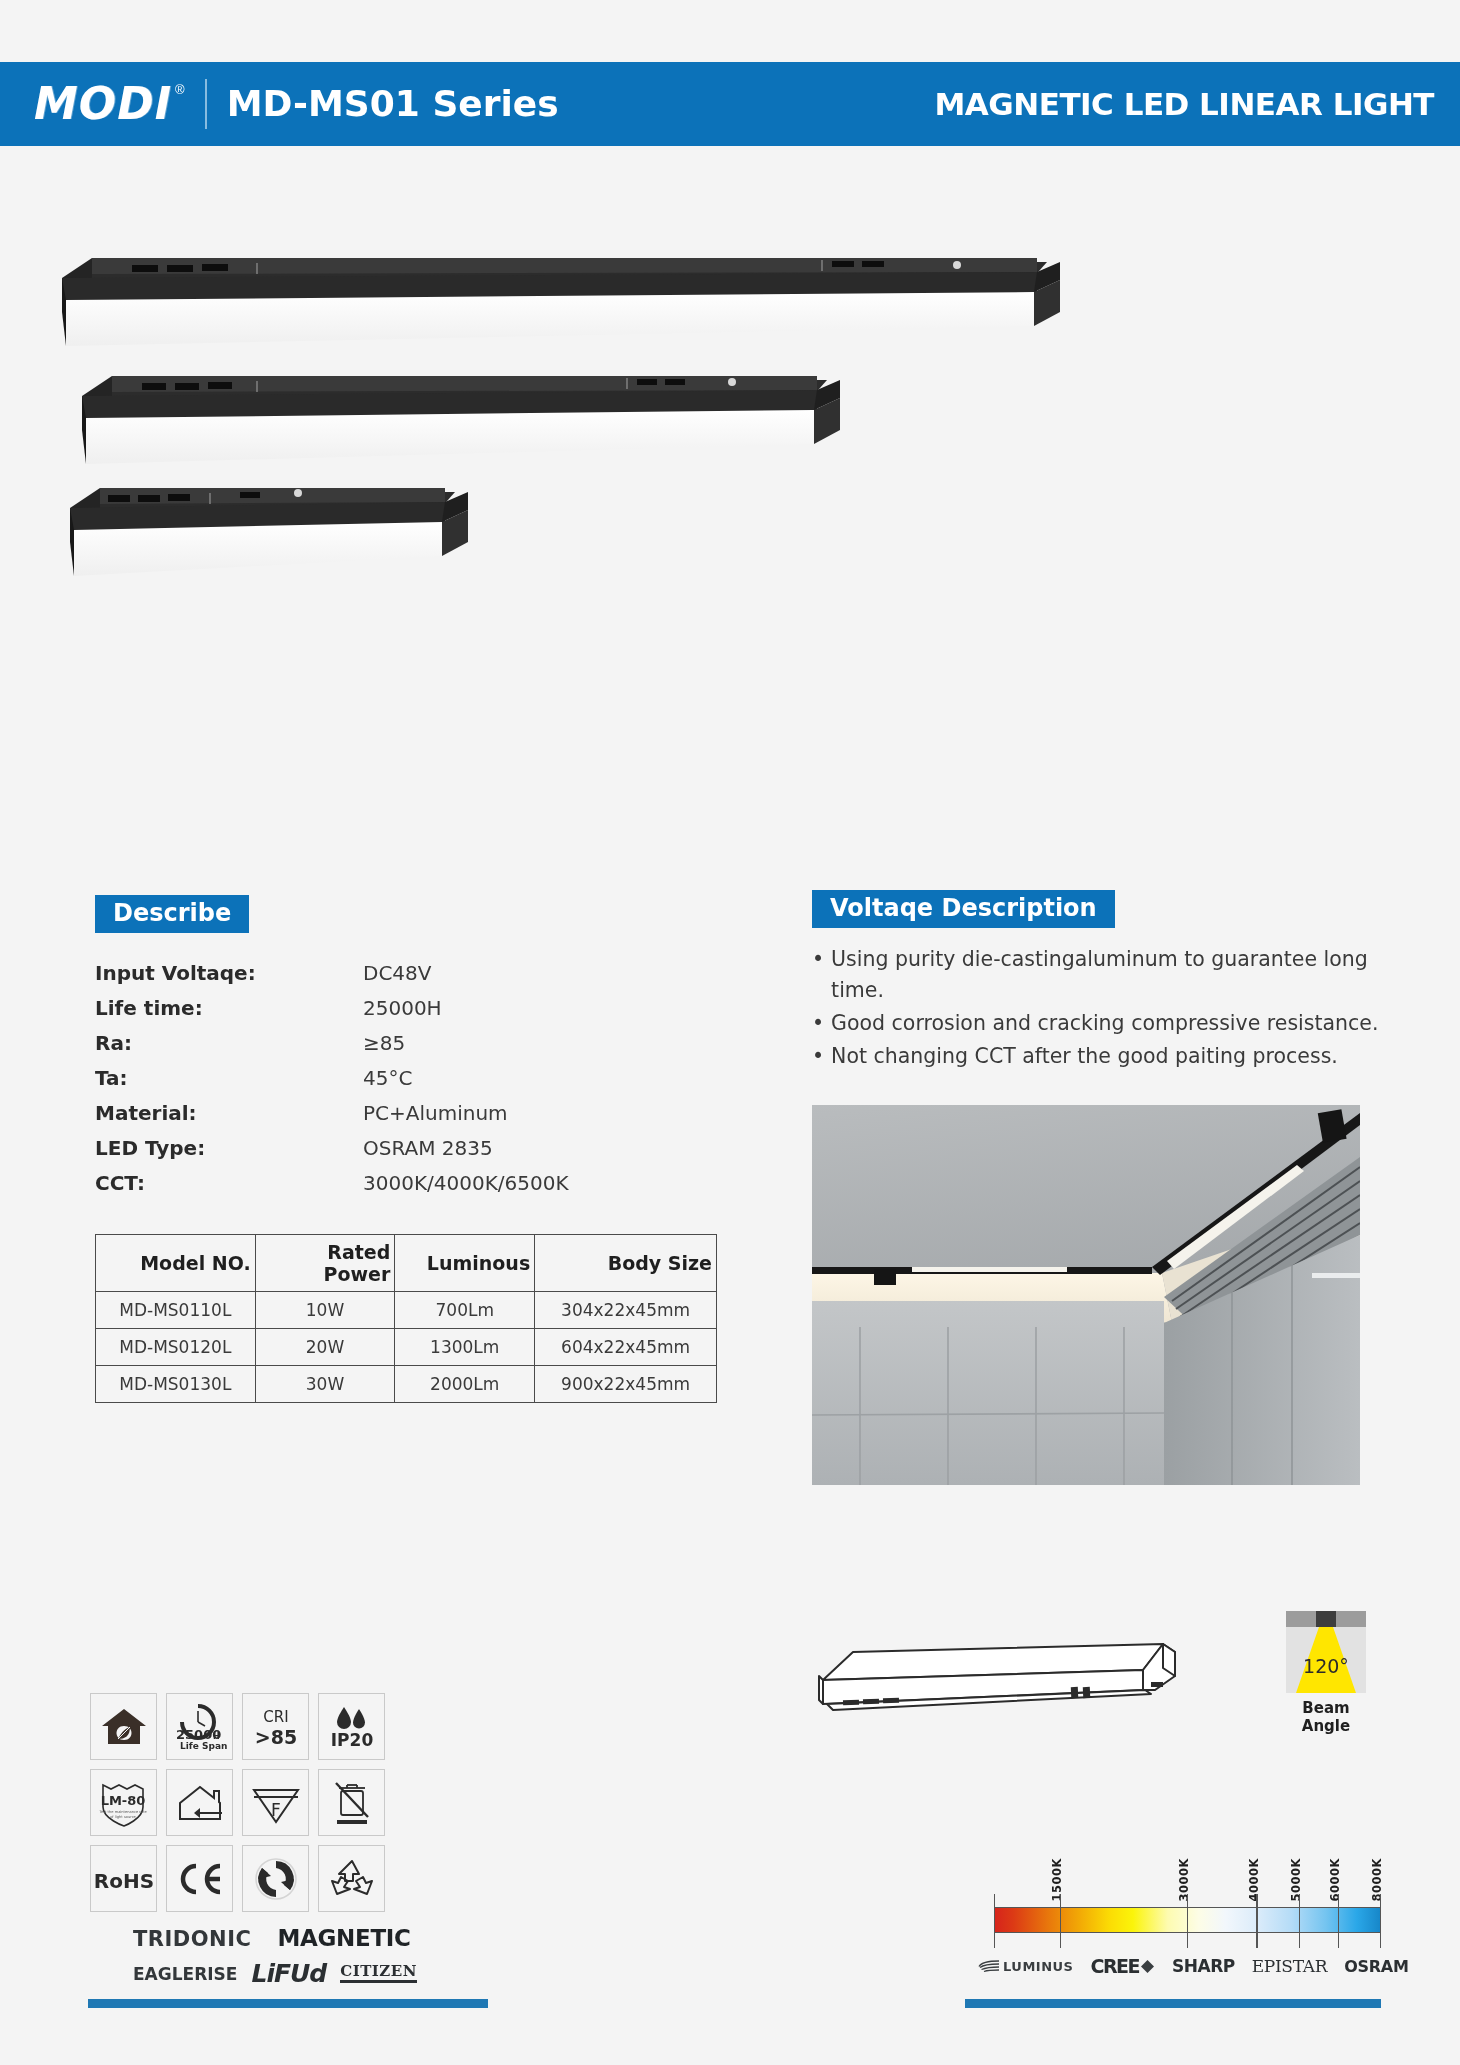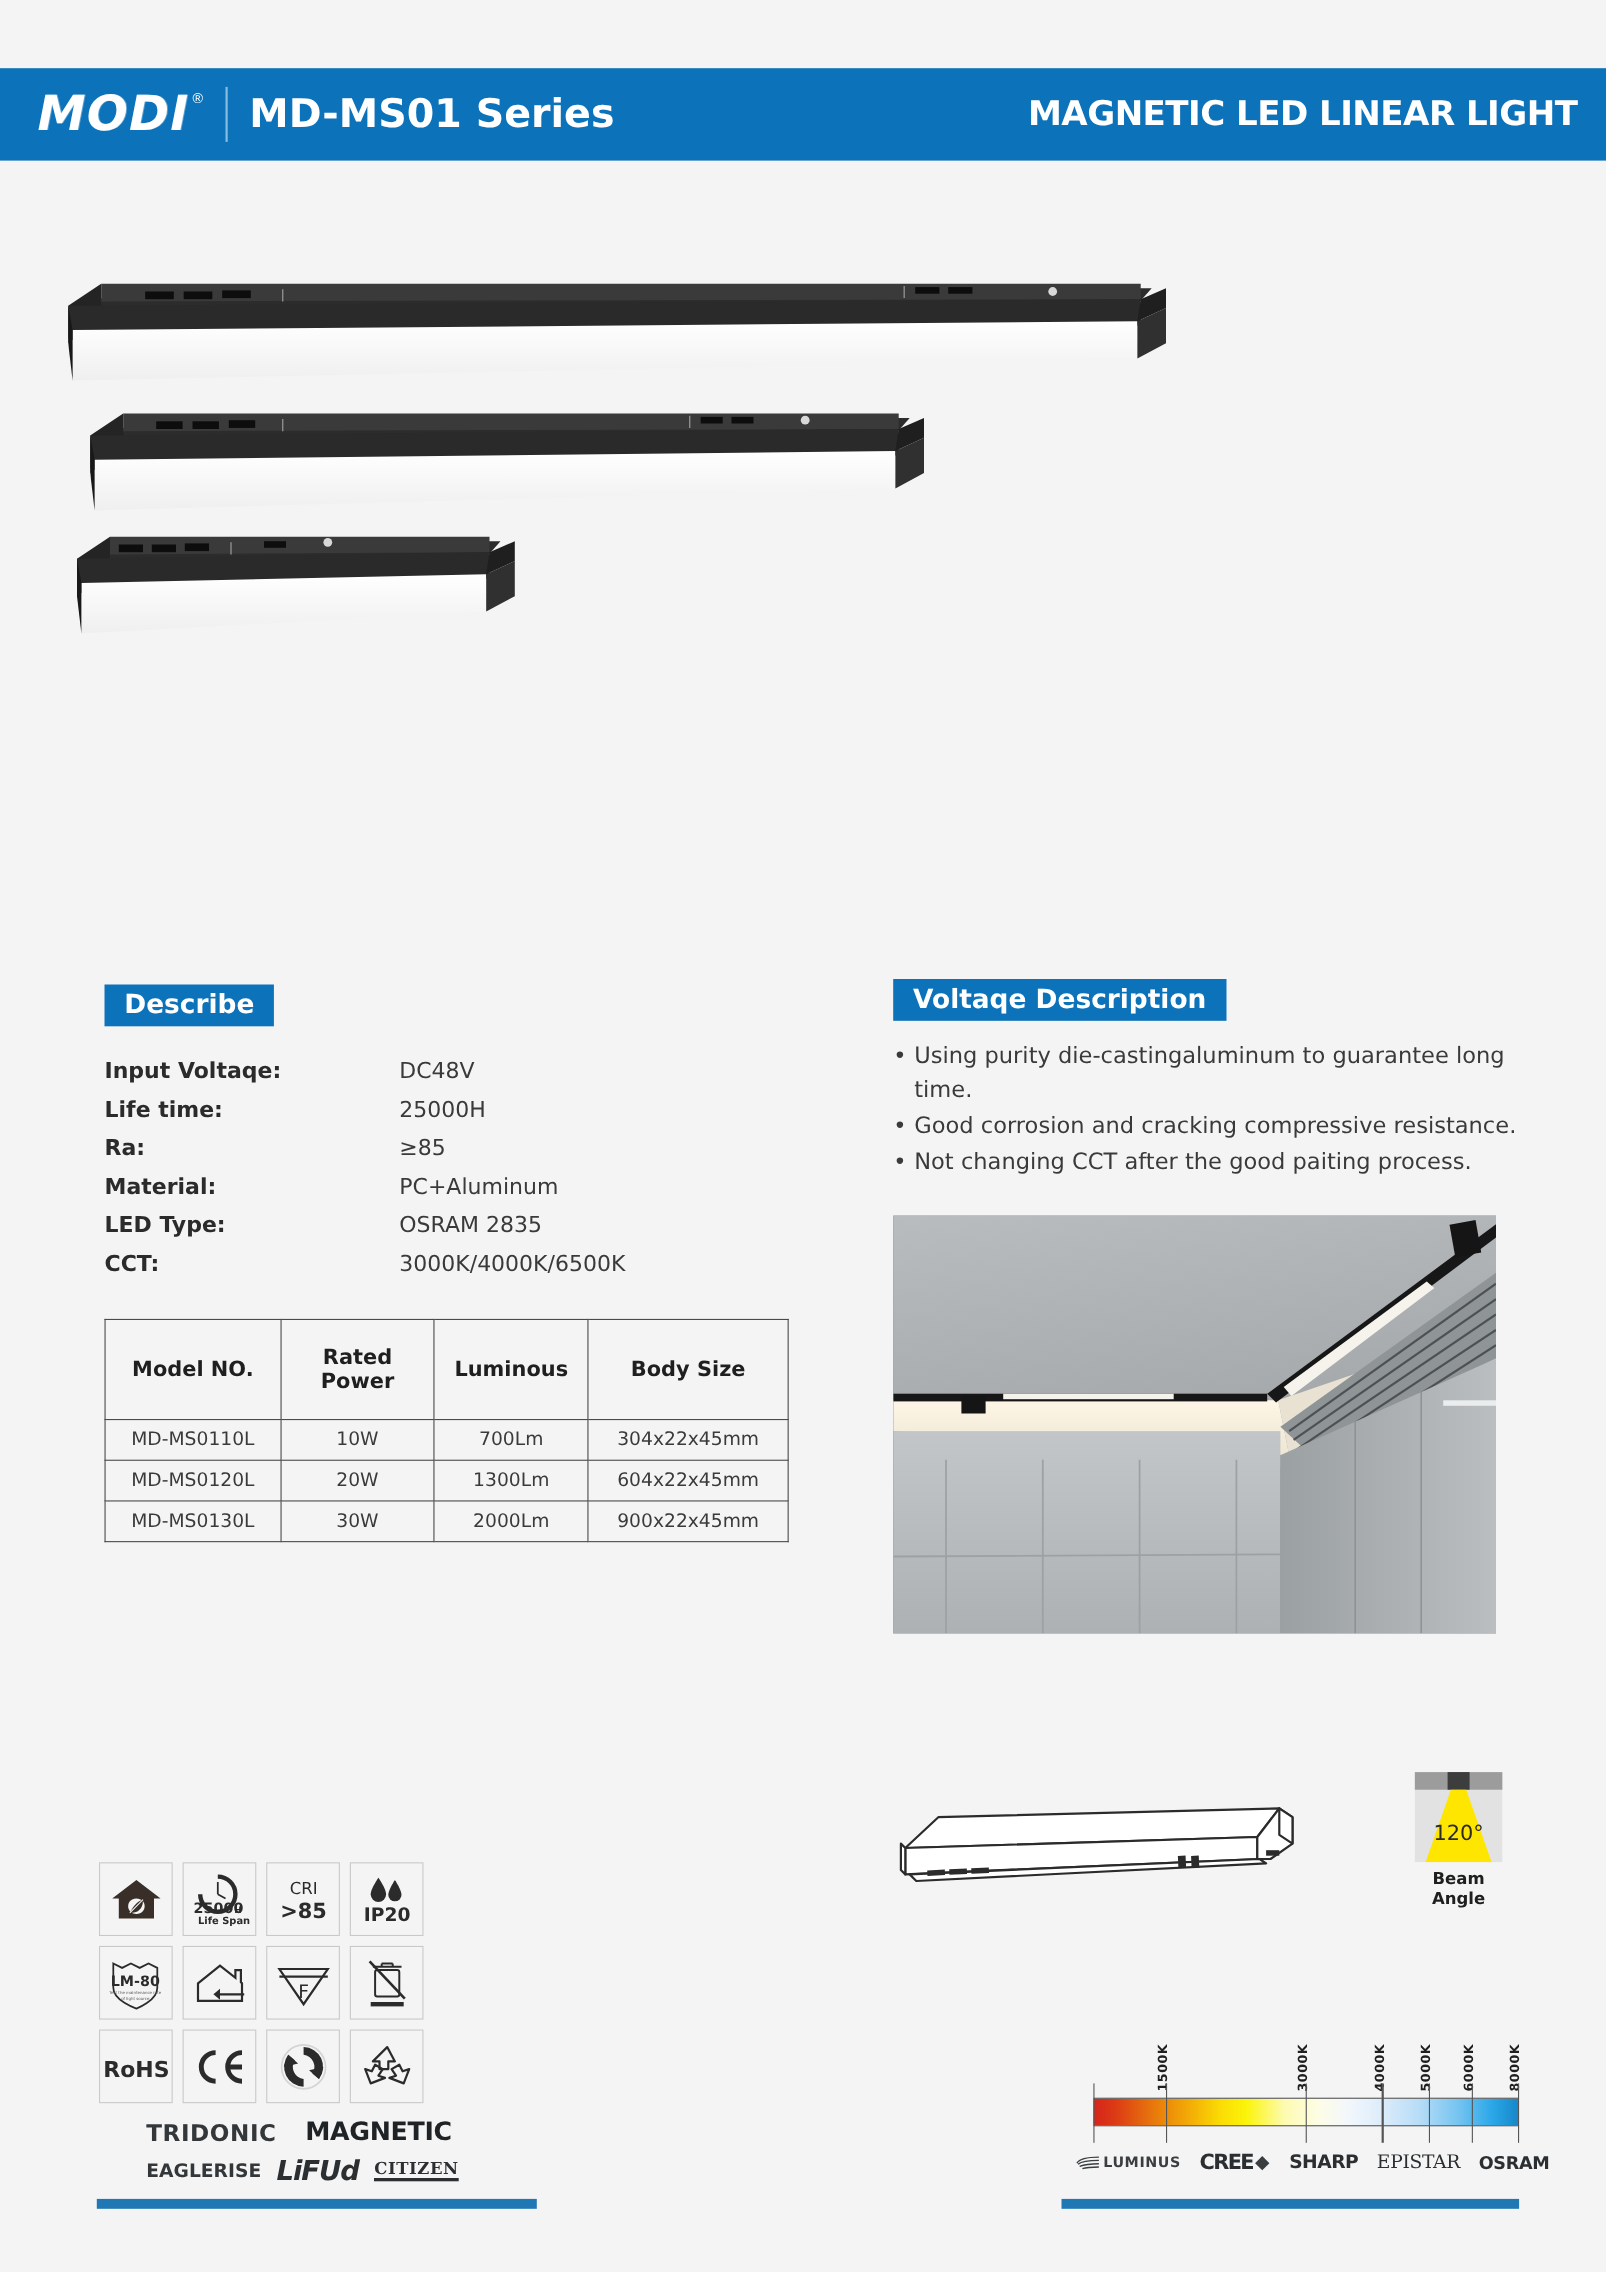--- a/index.html
+++ b/index.html
@@ -62,21 +62,21 @@
   
   .model-table {
     margin-top: 28px; border-collapse: collapse; width: 622px;
     background: #f4f4f4;
   }
   .model-table th, .model-table td {
     border: 1.5px solid #4a4a4a; text-align: center;
     font-family: "DejaVu Sans", sans-serif;
   }
   .model-table th {
-    font-size: 19px; font-weight: bold; color: #1f1f1f; padding: 23px 4px;
+    font-size: 19px; font-weight: bold; color: #1f1f1f; padding: 6px 4px; text-align: right;
   }
   .model-table td { font-size: 17px; color: #3a3a3a; padding: 8px 4px; }
   .model-table td:first-child { font-size: 17px; }
   .col-model { width: 160px; } .col-power { width: 140px; }
   .col-lumen { width: 140px; } .col-size { width: 182px; }
 
   
   .right-col { position: absolute; left: 812px; top: 890px; width: 580px; }
   .bullets { margin-top: 16px; }
   .bullet {
@@ -312,20 +312,24 @@
         <span class="spec-key">Input Voltaqe:</span>
         <span class="spec-val">DC48V</span>
       </div>
       <div class="spec-row">
         <span class="spec-key">Life time:</span>
         <span class="spec-val">25000H</span>
       </div>
       <div class="spec-row">
         <span class="spec-key">Ra:</span>
         <span class="spec-val">≥85</span>
+      </div>
+      <div class="spec-row">
+        <span class="spec-key">Ta:</span>
+        <span class="spec-val">45°C</span>
       </div>
       <div class="spec-row">
         <span class="spec-key">Material:</span>
         <span class="spec-val">PC+Aluminum</span>
       </div>
       <div class="spec-row">
         <span class="spec-key">LED Type:</span>
         <span class="spec-val">OSRAM 2835</span>
       </div>
       <div class="spec-row">

